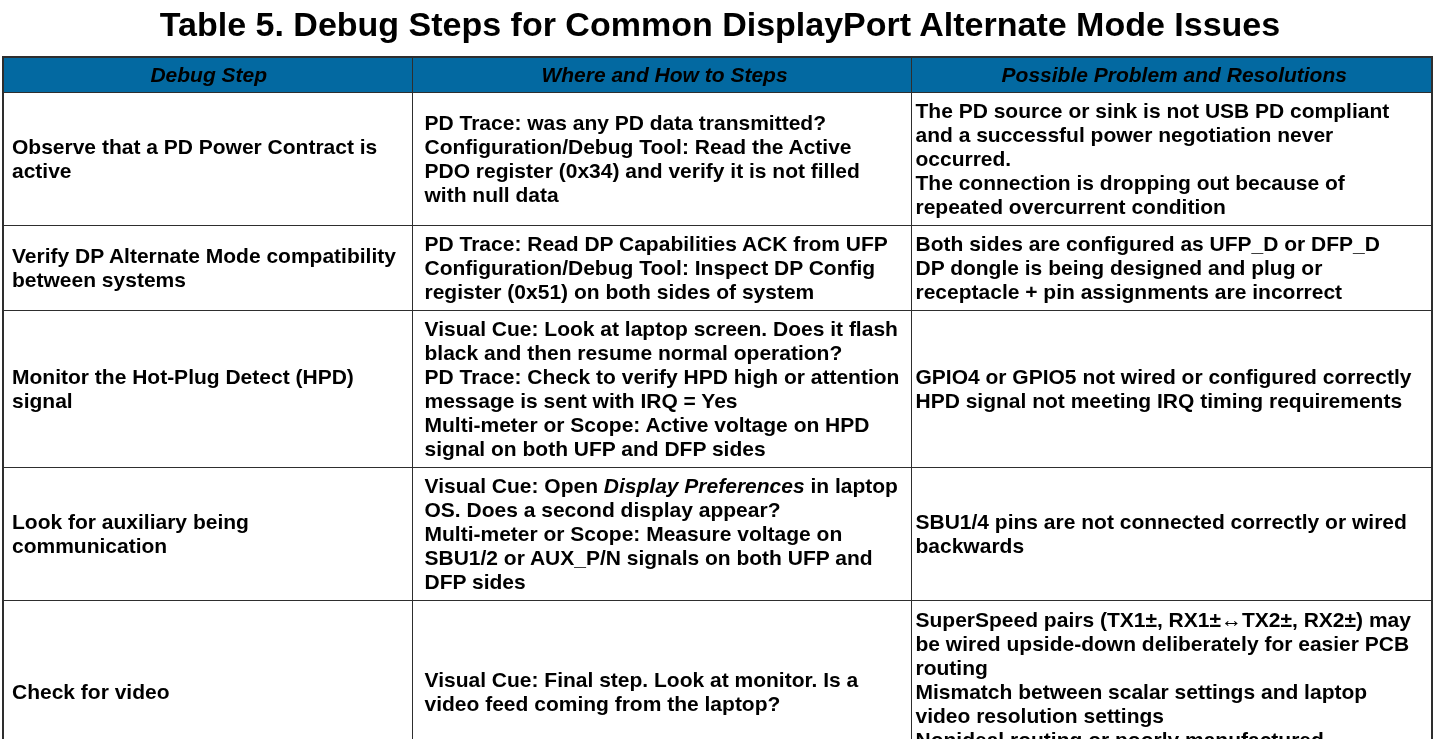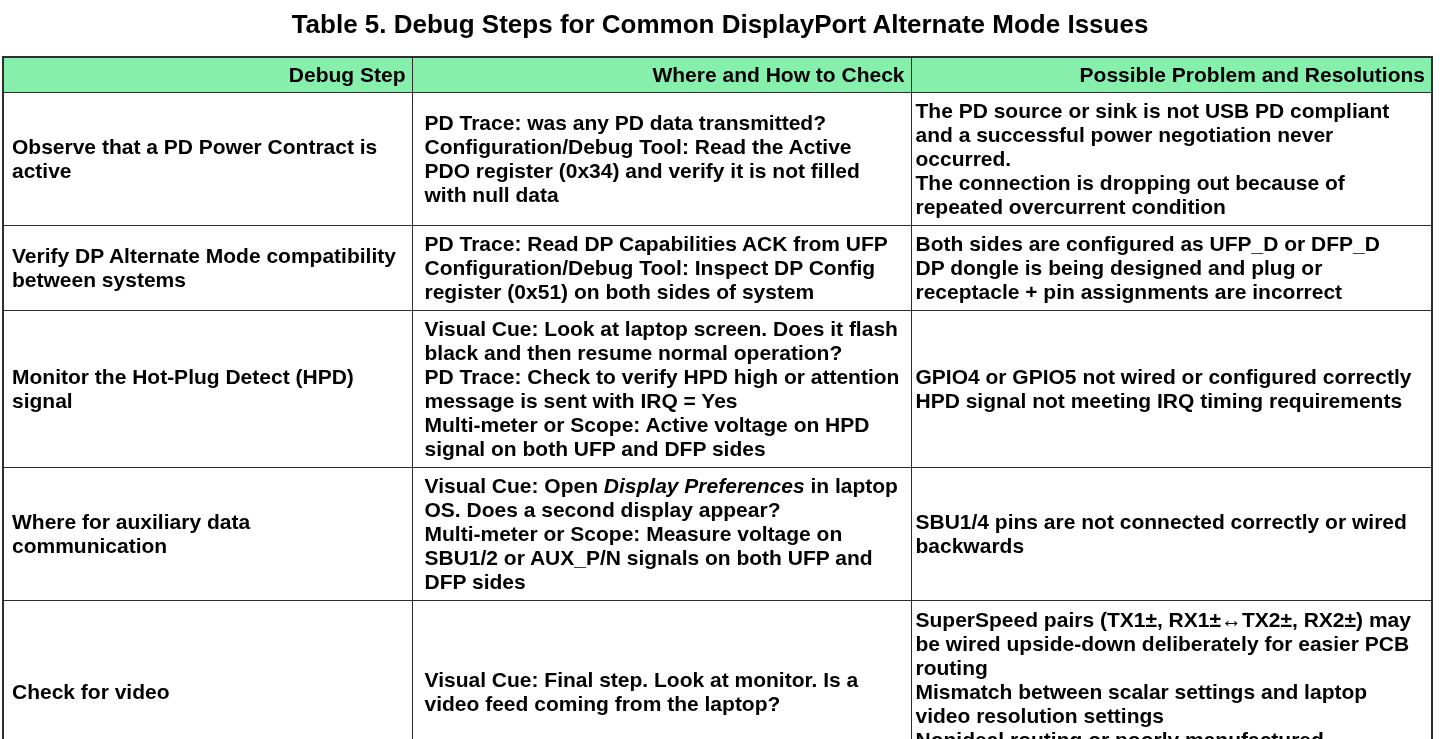--- a/index.html
+++ b/index.html
@@ -11,45 +11,46 @@
     height: 739px;
     background: #ffffff;
     color: #000000;
     font-family: "Liberation Sans", sans-serif;
     overflow: hidden;
   }
   .doc-title {
     margin: 7px 0 15px 0;
     text-align: center;
     font-weight: bold;
-    font-size: 26px;
+    font-size: 34px;
     line-height: 34px;
   }
   table.debug-table {
     border-collapse: collapse;
     table-layout: fixed;
     width: 1429px;
     margin: 14px 0 0 2px;
     border: 2px solid #2e2e2e;
   }
   table.debug-table th,
   table.debug-table td {
     border: 1px solid #2e2e2e;
     vertical-align: middle;
     font-size: 21px;
     line-height: 24px;
     overflow: hidden;
     word-spacing: 0;
   }
   table.debug-table th {
-    background: #86efac;
-    text-align: right;
+    background: #0369a1;
+    text-align: center;
     font-weight: bold;
     height: 34px;
     padding: 0 6px 0 8px;
+    font-style: italic;
   }
   table.debug-table th.col-check,
   table.debug-table th.col-problem {
     padding-left: 12px;
   }
   table.debug-table td:nth-child(1) { padding: 6px 4px 6px 8px; }
   table.debug-table td:nth-child(2) { padding: 6px 8px 6px 12px; }
   table.debug-table td:nth-child(3) { padding: 6px 6px 6px 4px; }
   tbody tr:nth-child(1) { height: 109px; }
   tbody tr:nth-child(2) { height: 70px; }
@@ -66,21 +67,21 @@
 
 <table class="debug-table">
   <colgroup>
     <col style="width:409px">
     <col style="width:499px">
     <col style="width:521px">
   </colgroup>
   <thead>
     <tr>
       <th class="col-step">Debug Step</th>
-      <th class="col-check">Where and How to Check</th>
+      <th class="col-check">Where and How to Steps</th>
       <th class="col-problem">Possible Problem and Resolutions</th>
     </tr>
   </thead>
   <tbody>
       <tr>
         <td>
           <div class="para"><span>Observe that a PD Power Contract is active</span></div>
         </td>
         <td>
           <div class="para"><span>PD Trace: was any PD data transmitted?</span></div>
@@ -113,21 +114,21 @@
           <div class="para"><span>PD Trace: Check to verify HPD high or attention message is sent with IRQ = Yes</span></div>
           <div class="para"><span>Multi-meter or Scope: Active voltage on HPD signal on both UFP and DFP sides</span></div>
         </td>
         <td>
           <div class="para"><span>GPIO4 or GPIO5 not wired or configured correctly</span></div>
           <div class="para"><span>HPD signal not meeting IRQ timing requirements</span></div>
         </td>
       </tr>
       <tr>
         <td>
-          <div class="para"><span>Where for auxiliary data communication</span></div>
+          <div class="para"><span>Look for auxiliary being communication</span></div>
         </td>
         <td>
           <div class="para"><span>Visual Cue: Open </span><span class="italic">Display Preferences</span><span> in laptop OS. Does a second display appear?</span></div>
           <div class="para"><span>Multi-meter or Scope: Measure voltage on SBU1/2 or AUX_P/N signals on both UFP and DFP sides</span></div>
         </td>
         <td>
           <div class="para"><span>SBU1/4 pins are not connected correctly or wired backwards</span></div>
         </td>
       </tr>
       <tr>

